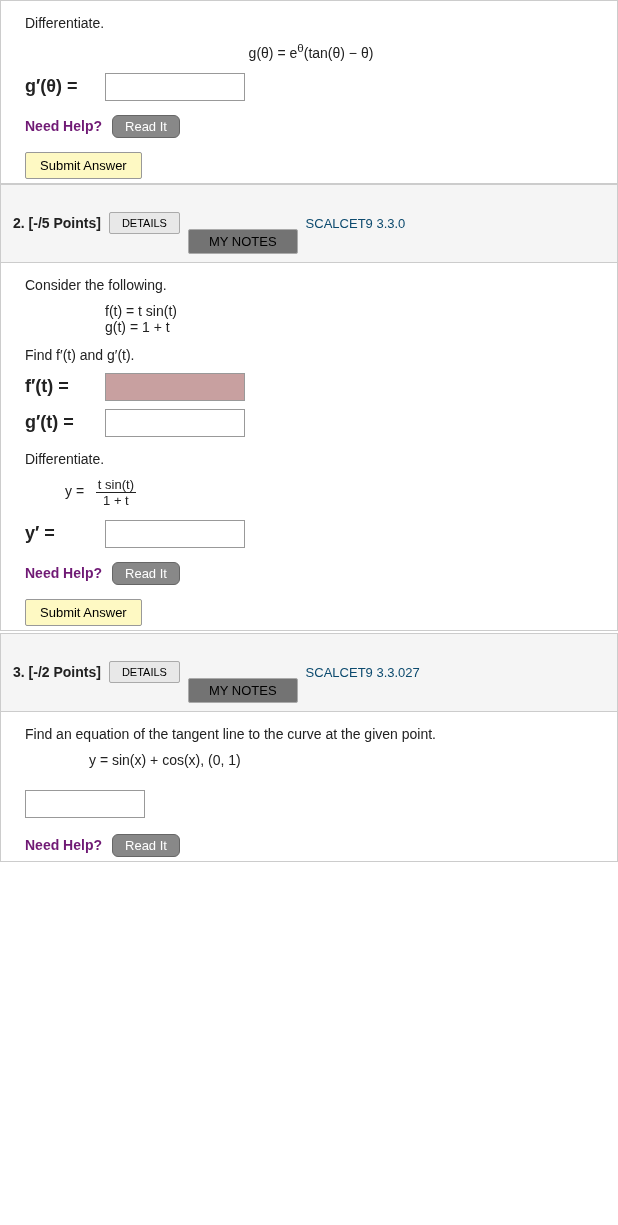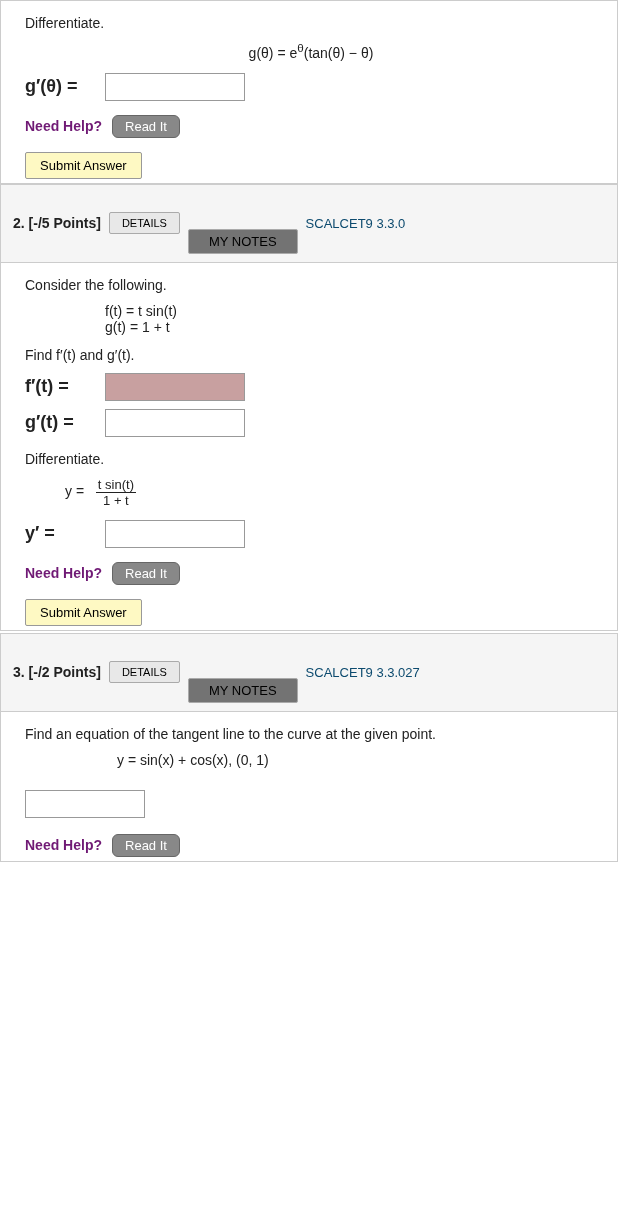--- a/index.html
+++ b/index.html
@@ -206,19 +206,19 @@
 
 <div class="section-header" style="margin-top: 2px;">
   <span class="points">3. [-/2 Points]</span>
   <button class="btn-details">DETAILS</button>
   <button class="btn-mynotes">MY NOTES</button>
   <span class="scalcet-label">SCALCET9 3.3.027</span>
 </div>
 
 <div class="problem-content">
   <div class="problem-intro">Find an equation of the tangent line to the curve at the given point.</div>
-  <div class="math-formula" style="text-align:left; margin-left: 92px; margin-top: 10px;">y = sin(x) + cos(x),    (0, 1)</div>
+  <div class="math-formula" style="text-align:left; margin-left: 64px; margin-top: 10px;">y = sin(x) + cos(x),    (0, 1)</div>
   <input class="section3-input" type="text" value="" style="">
   <div class="need-help-row" style="margin-top:16px;">
     <span class="need-help-label">Need Help?</span>
     <button class="btn-read-it">Read It</button>
   </div>
 </div>
 
 </body></html>

